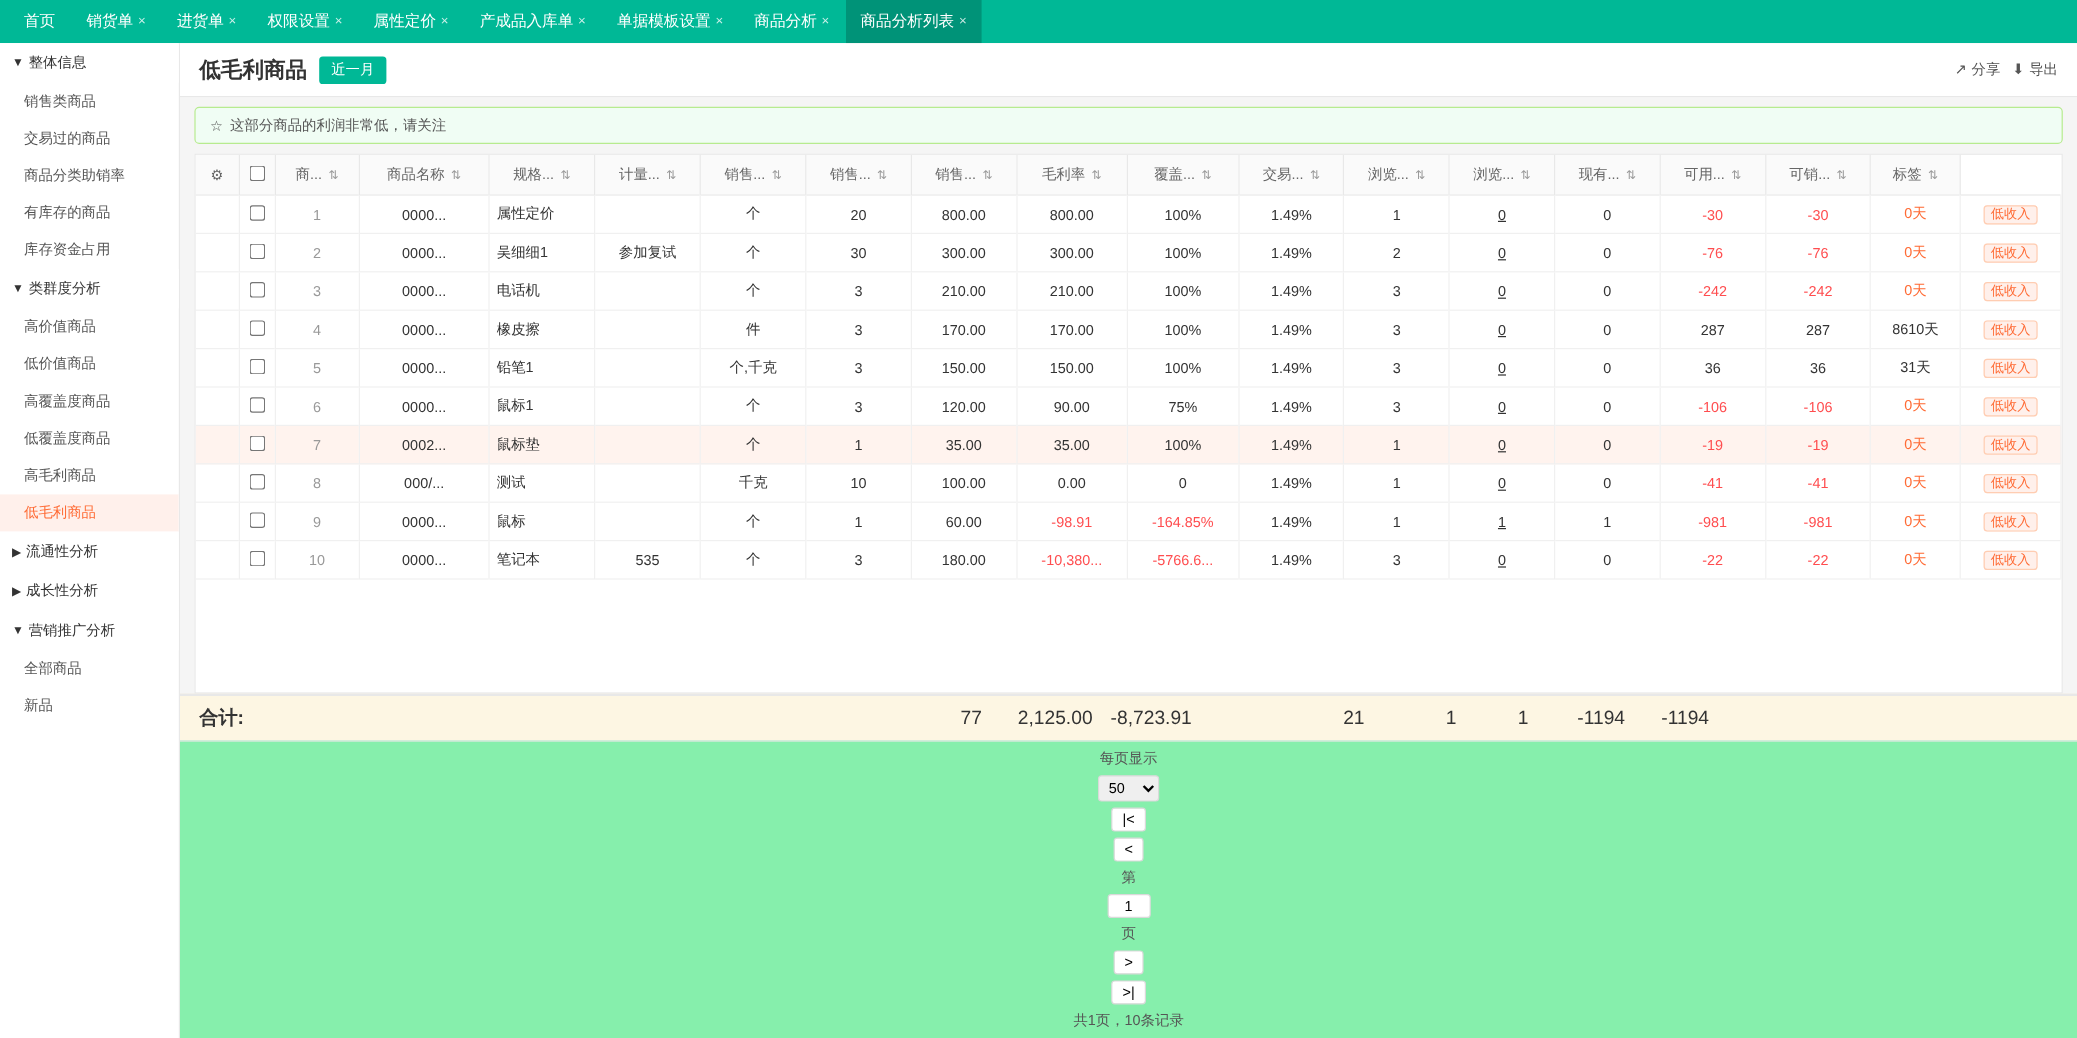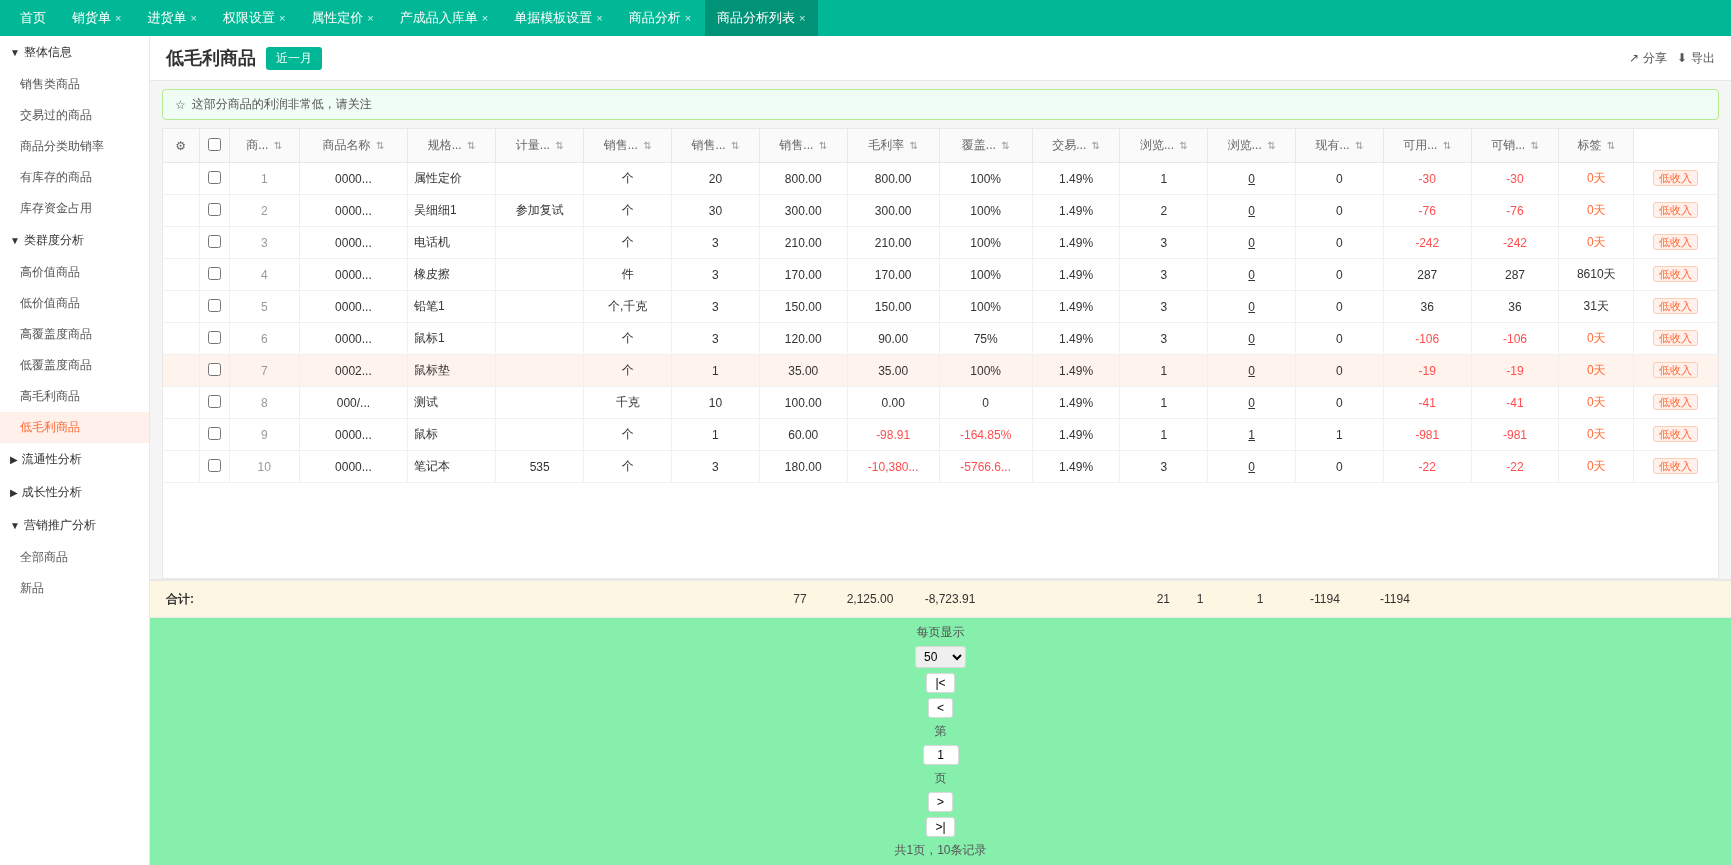--- a/index.html
+++ b/index.html
@@ -194,21 +194,21 @@
     .red-text { color: #ff4d4f; }
     .orange-text { color: #ff6b35; }
 
     
     .footer-total {
       background: #fdf6e3;
       border-top: 2px solid #e8e8e8;
       display: flex;
       align-items: center;
       padding: 8px 16px;
-      font-size: 12px;
+      font-size: 16px;
       color: #333;
       min-height: 38px;
     }
 
     
     .pagination {
       background: #86efac;
       border-top: 1px solid #e8e8e8;
       padding: 6px 16px;
       display: flex;
@@ -587,21 +587,21 @@
       </table>
     </div>
 
     <div class="footer-total">
       <span style="margin-right:16px; font-weight:bold;">合计:</span>
       <span style="flex:1; max-width:560px;"></span>
       <span style="width:60px; text-align:center;">77</span>
       <span style="width:80px; text-align:center;">2,125.00</span>
       <span style="width:80px; text-align:center;">-8,723.91</span>
       <span style="flex:1; max-width:120px;"></span>
-      <span style="width:60px; text-align:right;">21</span>
+      <span style="width:60px; text-align:left;">21</span>
       <span style="width:60px; text-align:center;">1</span>
       <span style="width:60px; text-align:center;">1</span>
       <span style="width:70px; text-align:center;">-1194</span>
       <span style="width:70px; text-align:center;">-1194</span>
     </div>
 
     <div class="pagination">
       <span>每页显示</span>
       <select>
         <option>50</option>

